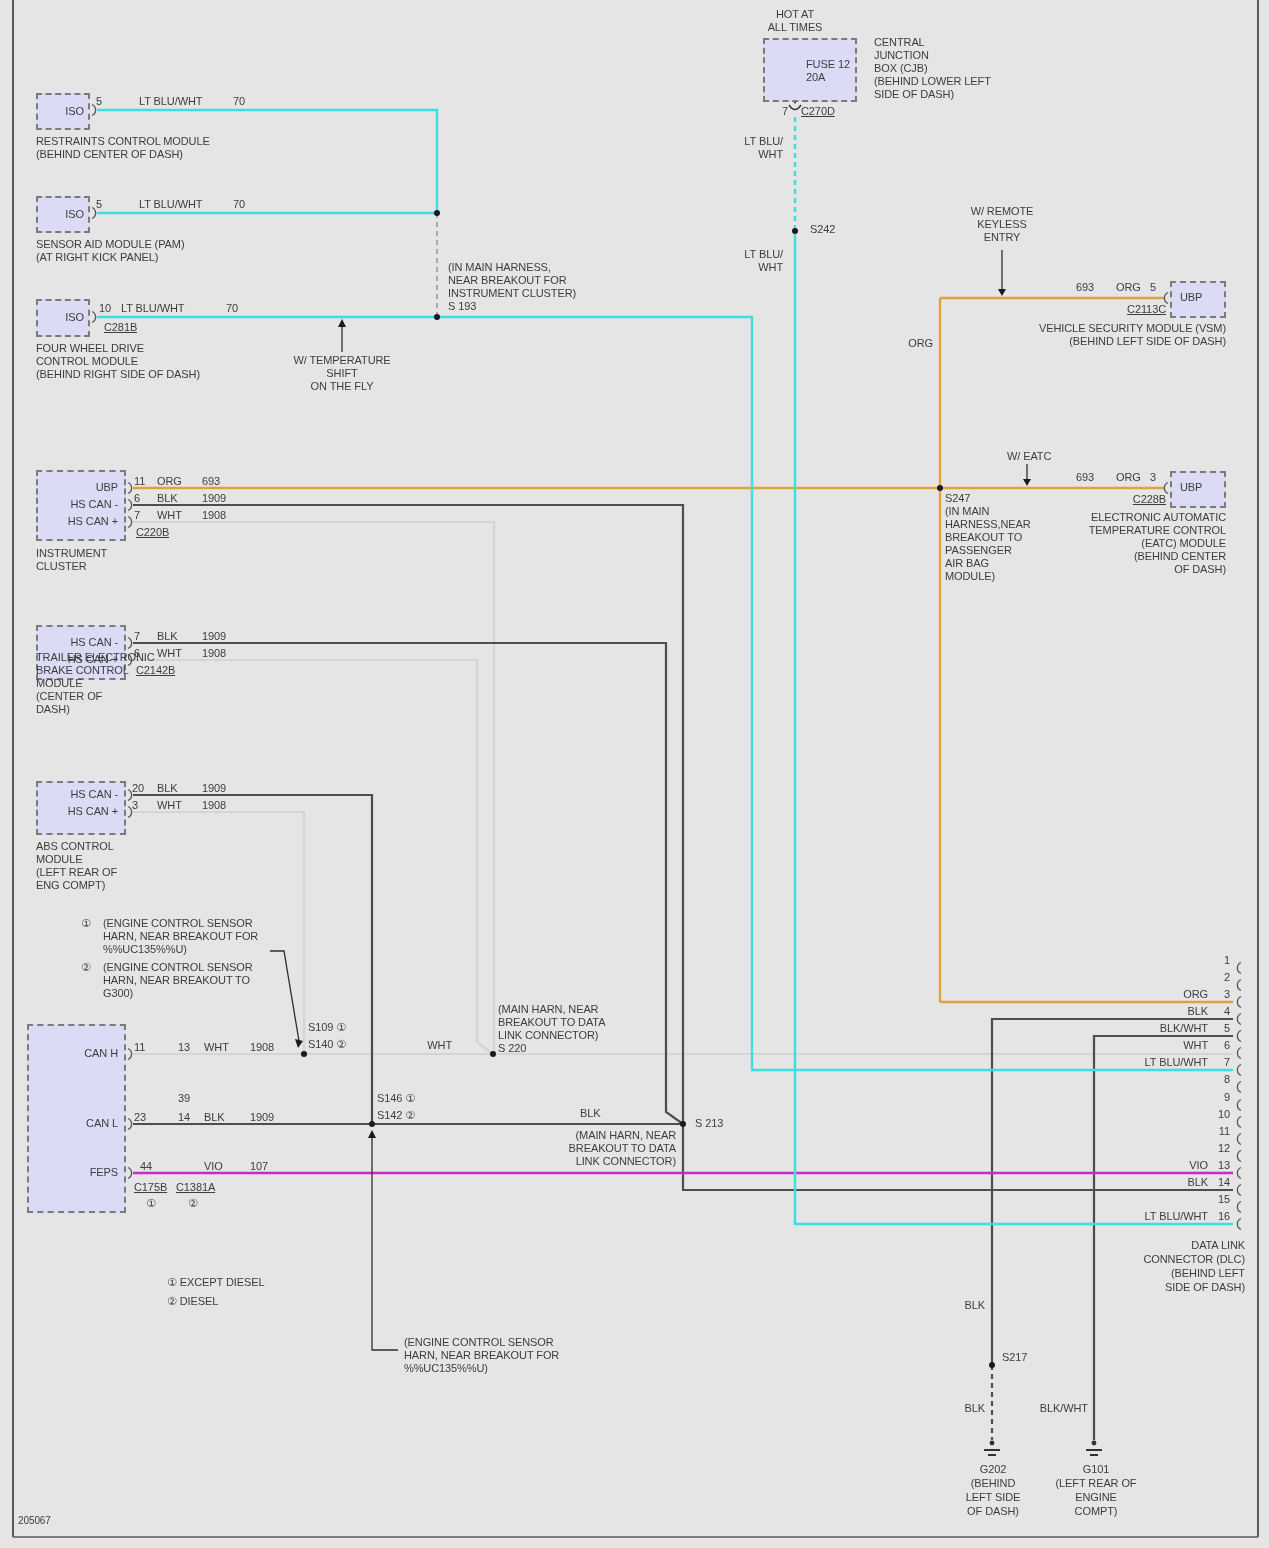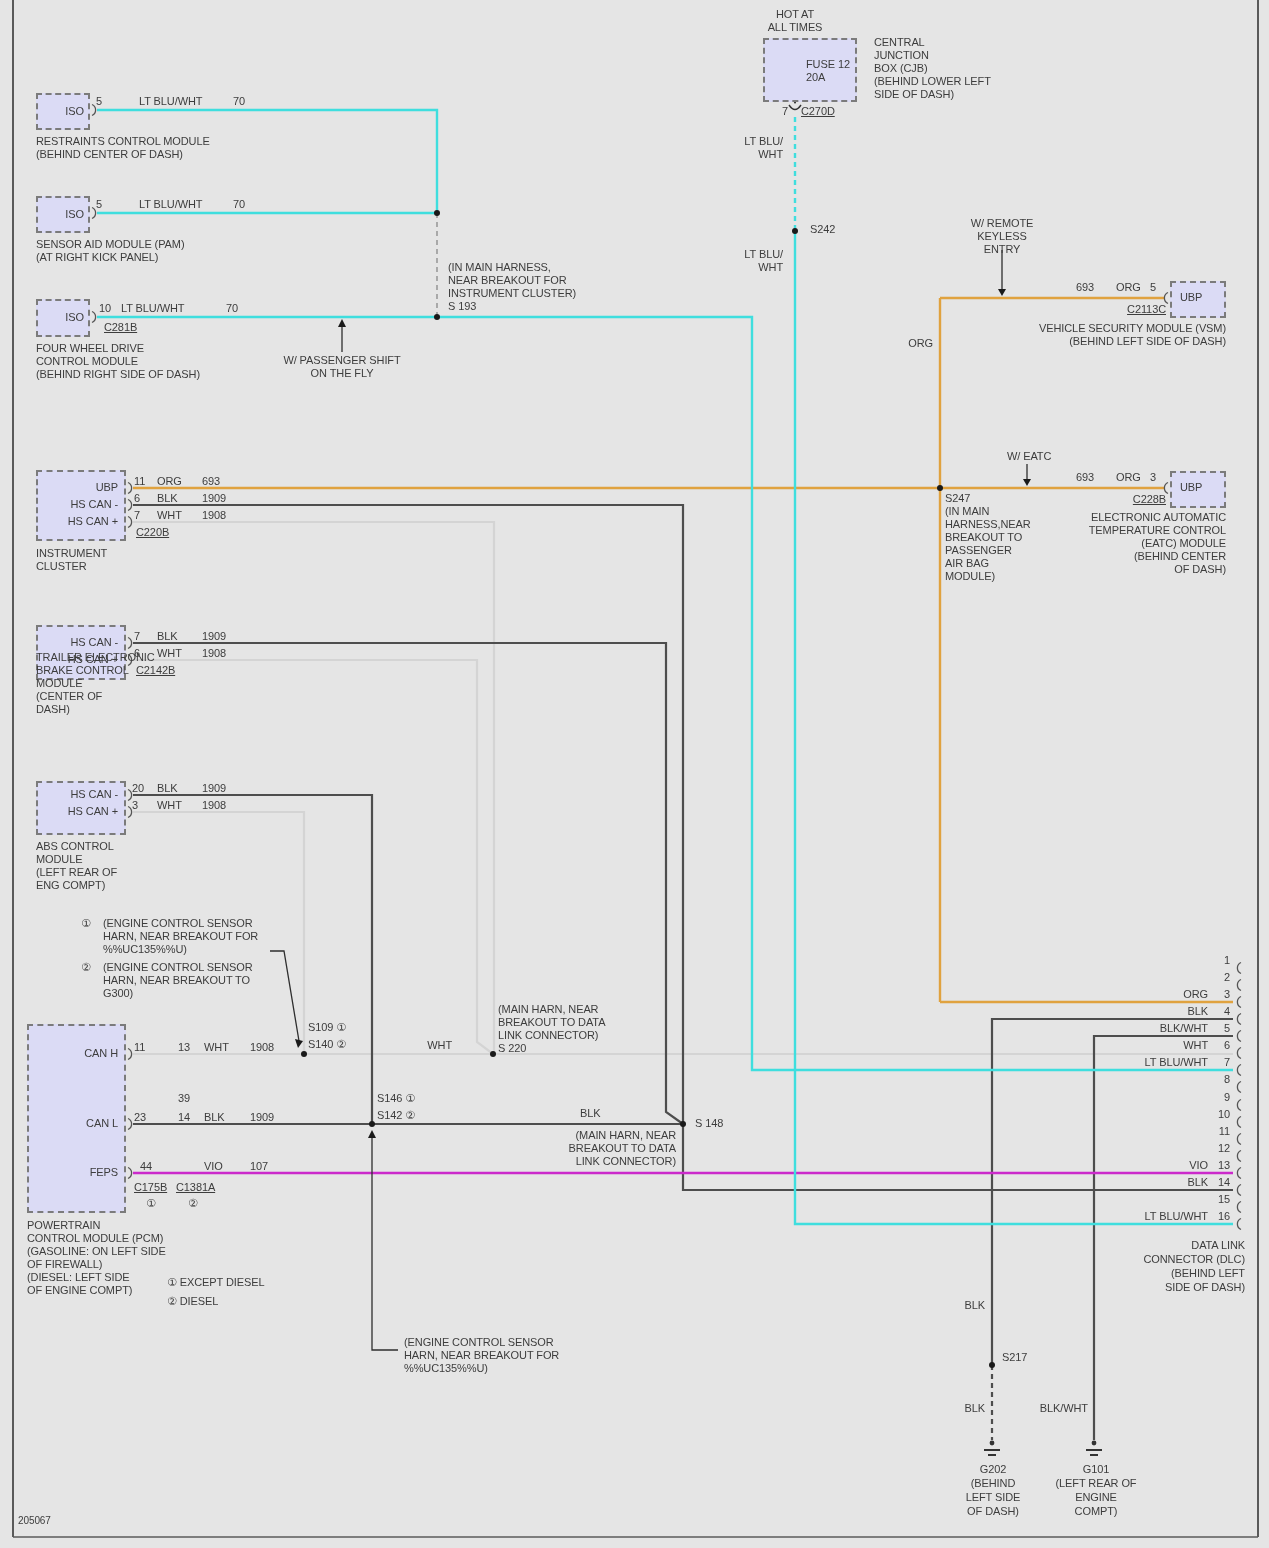--- a/index.html
+++ b/index.html
@@ -198,21 +198,21 @@
   <div class="lbl" style="left:226px;top:302px;">70</div>
   <div class="lbl u" style="left:104px;top:321px;">C281B</div>
   <div class="lbl" style="left:36px;top:342px;">FOUR WHEEL DRIVE
 CONTROL MODULE
 (BEHIND RIGHT SIDE OF DASH)</div>
 
   <div class="lbl" style="left:448px;top:261px;">(IN MAIN HARNESS,
 NEAR BREAKOUT FOR
 INSTRUMENT CLUSTER)
 S 193</div>
-  <div class="lbl c" style="left:282px;top:354px;width:120px;">W/ PASSENGER SHIFT
+  <div class="lbl c" style="left:282px;top:354px;width:120px;">W/ TEMPERATURE SHIFT
 ON THE FLY</div>
 
   <div class="lbl r" style="left:38px;top:481px;width:80px;">UBP</div>
   <div class="lbl r" style="left:38px;top:498px;width:80px;">HS CAN -</div>
   <div class="lbl r" style="left:38px;top:515px;width:80px;">HS CAN +</div>
   <div class="lbl" style="left:134px;top:475px;">11</div>
   <div class="lbl" style="left:157px;top:475px;">ORG</div>
   <div class="lbl" style="left:202px;top:475px;">693</div>
   <div class="lbl" style="left:134px;top:492px;">6</div>
   <div class="lbl" style="left:157px;top:492px;">BLK</div>
@@ -273,48 +273,42 @@
   <div class="lbl" style="left:204px;top:1111px;">BLK</div>
   <div class="lbl" style="left:250px;top:1111px;">1909</div>
   <div class="lbl" style="left:140px;top:1160px;">44</div>
   <div class="lbl" style="left:178px;top:1092px;">39</div>
   <div class="lbl" style="left:204px;top:1160px;">VIO</div>
   <div class="lbl" style="left:250px;top:1160px;">107</div>
   <div class="lbl u" style="left:134px;top:1181px;">C175B</div>
   <div class="lbl" style="left:146px;top:1197px;">①</div>
   <div class="lbl u" style="left:176px;top:1181px;">C1381A</div>
   <div class="lbl" style="left:188px;top:1197px;">②</div>
-  <div class="lbl" style="left:27px;top:1219px;">POWERTRAIN
-CONTROL MODULE (PCM)
-(GASOLINE: ON LEFT SIDE
-OF FIREWALL)
-(DIESEL: LEFT SIDE
-OF ENGINE COMPT)</div>
   <div class="lbl" style="left:167px;top:1276px;">①  EXCEPT DIESEL</div>
   <div class="lbl" style="left:167px;top:1295px;">②  DIESEL</div>
   <div class="lbl" style="left:404px;top:1336px;">(ENGINE CONTROL SENSOR
 HARN, NEAR BREAKOUT FOR
 %%UC135%%U)</div>
 
   <div class="lbl" style="left:308px;top:1021px;">S109  ①</div>
   <div class="lbl" style="left:308px;top:1038px;">S140  ②</div>
   <div class="lbl r" style="left:412px;top:1039px;width:40px;">WHT</div>
   <div class="lbl" style="left:498px;top:1003px;">(MAIN HARN, NEAR
 BREAKOUT TO DATA
 LINK CONNECTOR)
 S 220</div>
   <div class="lbl" style="left:377px;top:1092px;">S146  ①</div>
   <div class="lbl" style="left:377px;top:1109px;">S142  ②</div>
   <div class="lbl" style="left:580px;top:1107px;">BLK</div>
-  <div class="lbl" style="left:695px;top:1117px;">S 148</div>
+  <div class="lbl" style="left:695px;top:1117px;">S 213</div>
   <div class="lbl r" style="left:536px;top:1129px;width:140px;">(MAIN HARN, NEAR
 BREAKOUT TO DATA
 LINK CONNECTOR)</div>
 
-  <div class="lbl c" style="left:952px;top:217px;width:100px;">W/ REMOTE
+  <div class="lbl c" style="left:952px;top:205px;width:100px;">W/ REMOTE
 KEYLESS
 ENTRY</div>
   <div class="lbl" style="left:1076px;top:281px;">693</div>
   <div class="lbl" style="left:1116px;top:281px;">ORG</div>
   <div class="lbl" style="left:1150px;top:281px;">5</div>
   <div class="lbl" style="left:1180px;top:291px;">UBP</div>
   <div class="lbl r u" style="left:1116px;top:303px;width:50px;">C2113C</div>
   <div class="lbl r" style="left:1026px;top:322px;width:200px;">VEHICLE SECURITY MODULE (VSM)
 (BEHIND LEFT SIDE OF DASH)</div>
   <div class="lbl r" style="left:905px;top:337px;width:28px;">ORG</div>

